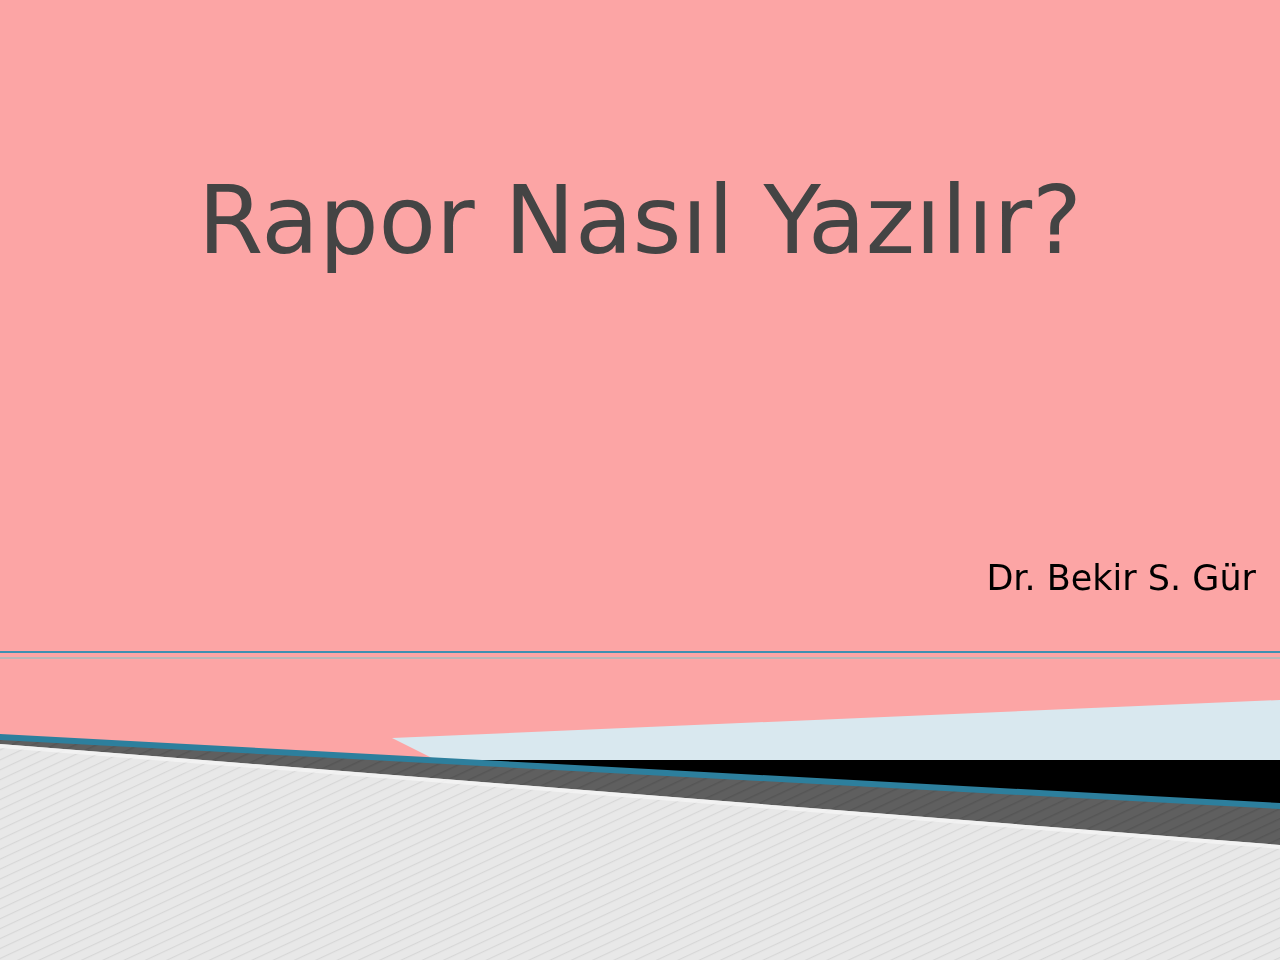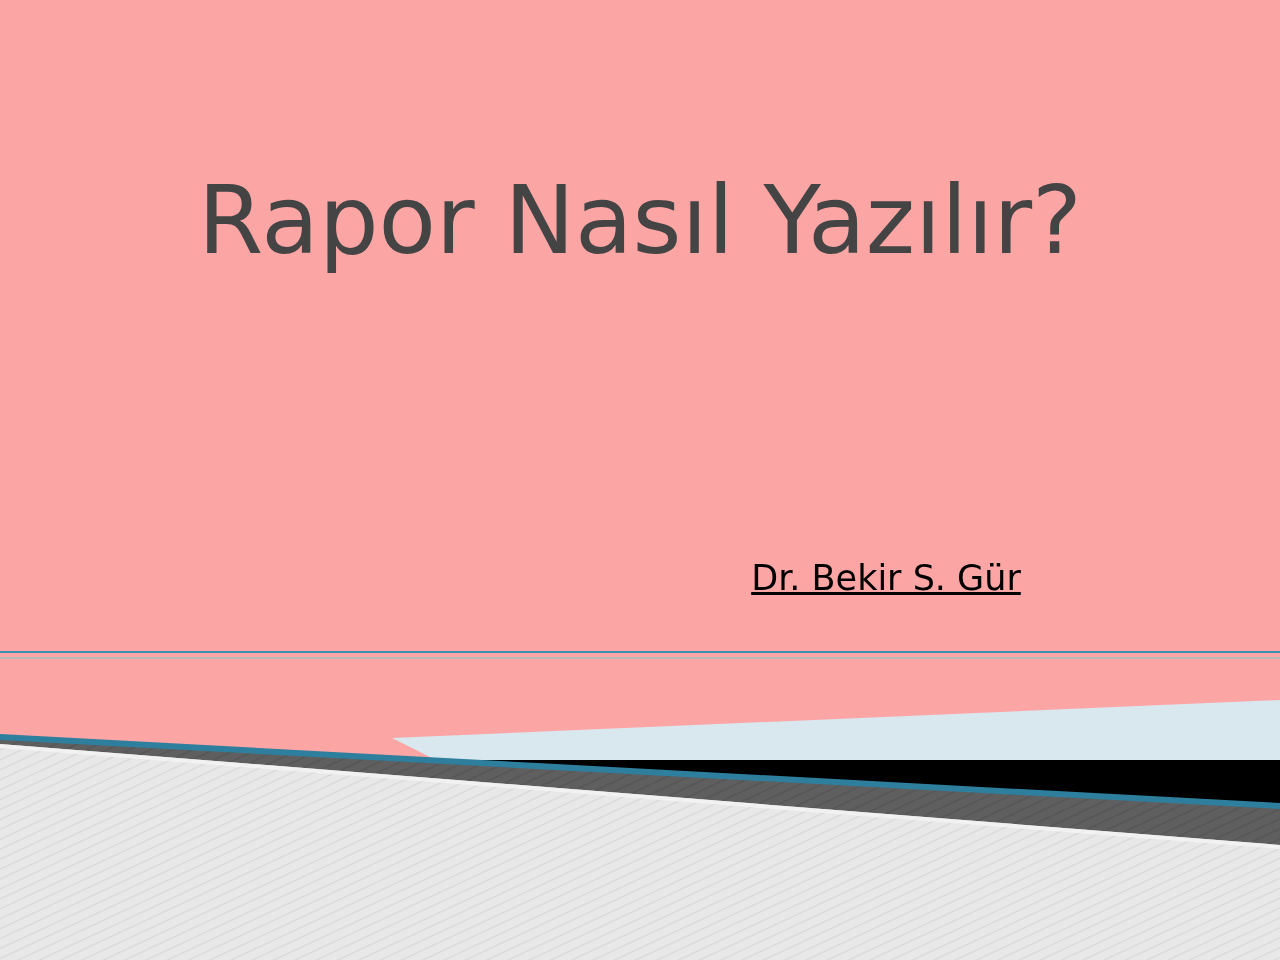--- a/index.html
+++ b/index.html
@@ -32,25 +32,24 @@
     font-weight: 400;
     line-height: 1.12;
     color: #444444;
     letter-spacing: 0px;
     white-space: nowrap;
   }
 
   
   .subtitle-block {
     position: absolute;
-    left: 536px;
+    left: 556px;
     top: 556px;
     width: 700px;
-    text-align: center;
-    text-decoration: underline;
+    text-align: right;
   }
   .subtitle-line {
     display: block;
     font-family: "DejaVu Sans", "Liberation Sans", sans-serif;
     font-size: 35px;
     font-weight: 400;
     line-height: 1.30;
     color: #000000;
     white-space: nowrap;
   }

